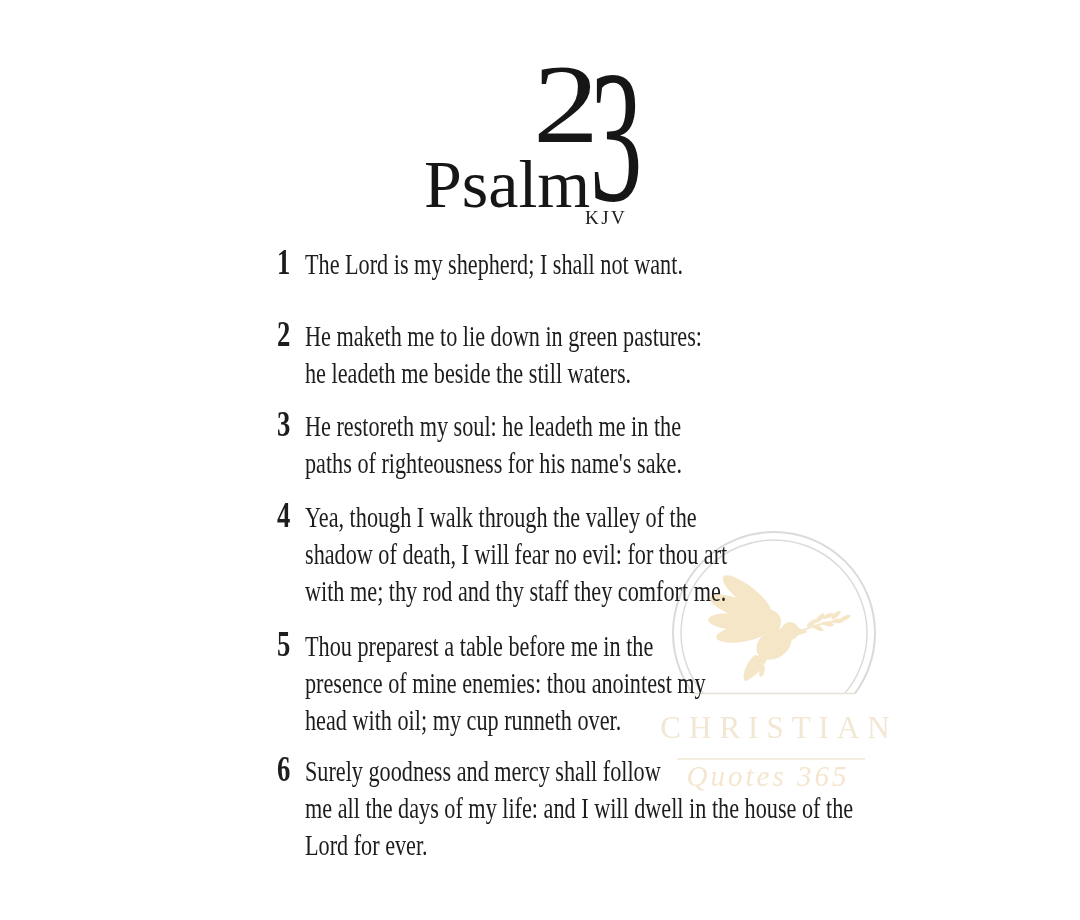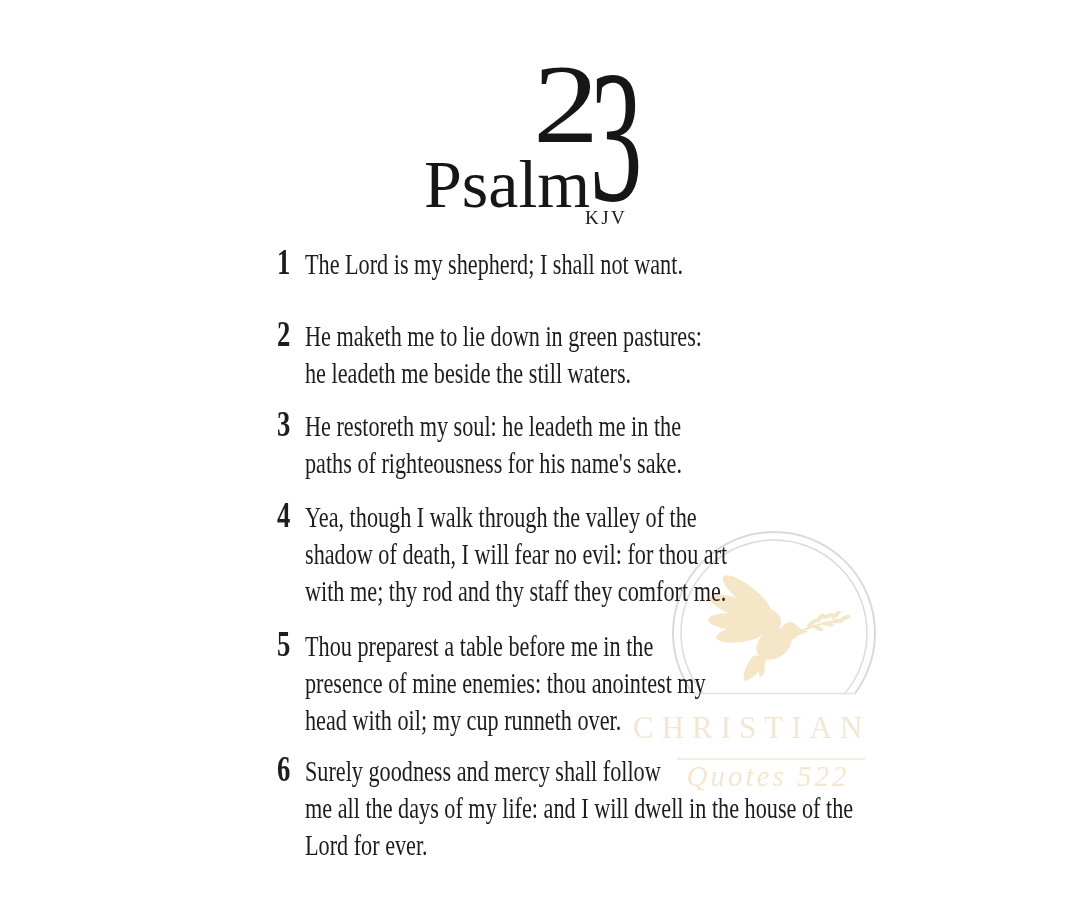--- a/index.html
+++ b/index.html
@@ -46,21 +46,21 @@
   .v2 { top:316px; }
   .v3 { top:406px; }
   .v4 { top:497px; }
   .v5 { top:626px; }
   .v6 { top:751px; }
 
   
   .wm-svg { position:absolute; left:640px; top:520px; z-index:0; }
   .wm-brand {
     position:absolute; left:625px; top:709px; width:300px;
-    font-size:31px; line-height:1.2;
+    text-align:center; font-size:31px; line-height:1.2;
     letter-spacing:8px; padding-left:8px; box-sizing:border-box;
     color:#f2e7d3; z-index:0;
   }
   .wm-rule {
     position:absolute; left:677px; top:758px; width:188px; height:2px;
     background:#f4eedf; z-index:0;
   }
   .wm-sub {
     position:absolute; left:618px; top:759px; width:300px;
     text-align:center; font-style:italic;
@@ -107,21 +107,21 @@
     <ellipse cx="196" cy="95" rx="6" ry="2.2" transform="rotate(-40 196 95)"></ellipse>
     <ellipse cx="178" cy="108" rx="6" ry="2.2" transform="rotate(25 178 108)"></ellipse>
     <ellipse cx="188" cy="104" rx="6" ry="2.2" transform="rotate(10 188 104)"></ellipse>
     <ellipse cx="198" cy="101" rx="6" ry="2.2" transform="rotate(-5 198 101)"></ellipse>
     <ellipse cx="205" cy="98" rx="6" ry="2.2" transform="rotate(-25 205 98)"></ellipse>
   </g>
 </svg>
 
 <div class="wm-brand">CHRISTIAN</div>
 <div class="wm-rule"></div>
-<div class="wm-sub">Quotes 522</div>
+<div class="wm-sub">Quotes 365</div>
 
 <header>
   <span class="title-digit digit-2">2</span>
   <span class="title-digit digit-3">3</span>
   <span class="title-book">Psalm</span>
   <span class="title-translation">KJV</span>
 </header>
 
 <main>
 

